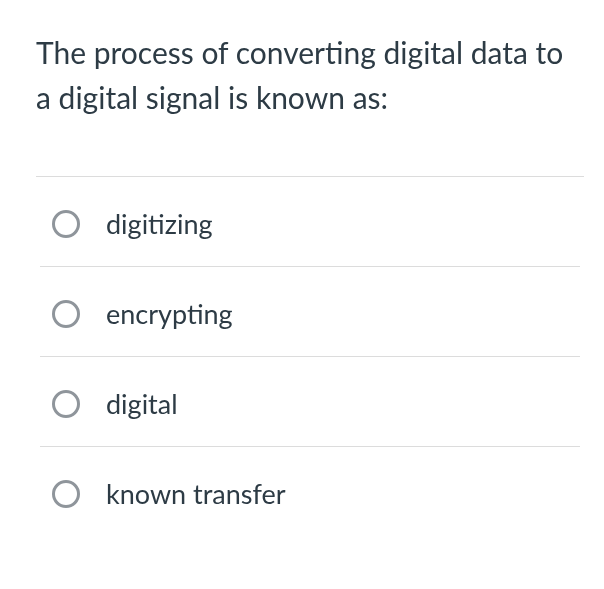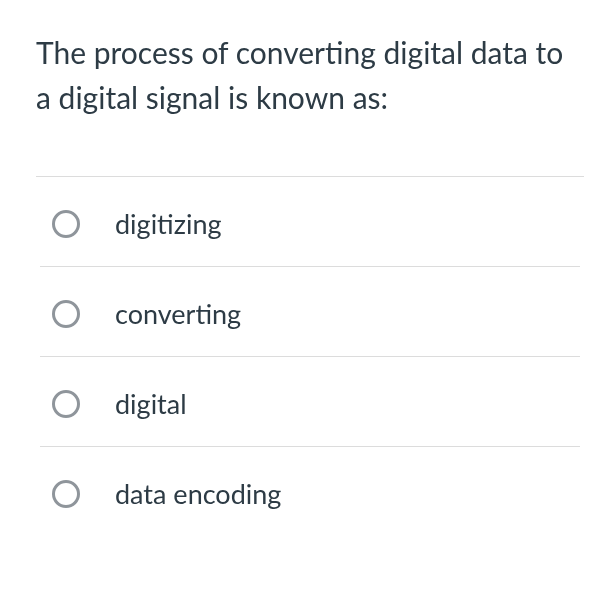--- a/index.html
+++ b/index.html
@@ -24,21 +24,20 @@
     }
     .options-list {
       border-top: 1px solid #dcdcdc;
     }
     .option-row {
       display: flex;
       align-items: center;
       border-bottom: 1px solid #dcdcdc;
       padding: 22px 8px;
       cursor: pointer;
-      gap: 9px;
     }
     .option-row:last-child {
       border-bottom: none;
     }
     .radio-circle {
       width: 28px;
       height: 28px;
       border: 3px solid #8f959b;
       border-radius: 50%;
       flex-shrink: 0;
@@ -56,23 +55,23 @@
 
 <div class="question-text">The process of converting digital data to a digital signal is known as:</div>
 
 <div class="options-list">
   <div class="option-row">
     <span class="radio-circle"></span>
     <span class="option-label">digitizing</span>
   </div>
   <div class="option-row">
     <span class="radio-circle"></span>
-    <span class="option-label">converting</span>
+    <span class="option-label">encrypting</span>
   </div>
   <div class="option-row">
     <span class="radio-circle"></span>
     <span class="option-label">digital</span>
   </div>
   <div class="option-row">
     <span class="radio-circle"></span>
-    <span class="option-label">data encoding</span>
+    <span class="option-label">known transfer</span>
   </div>
 </div>
 
 </body></html>

